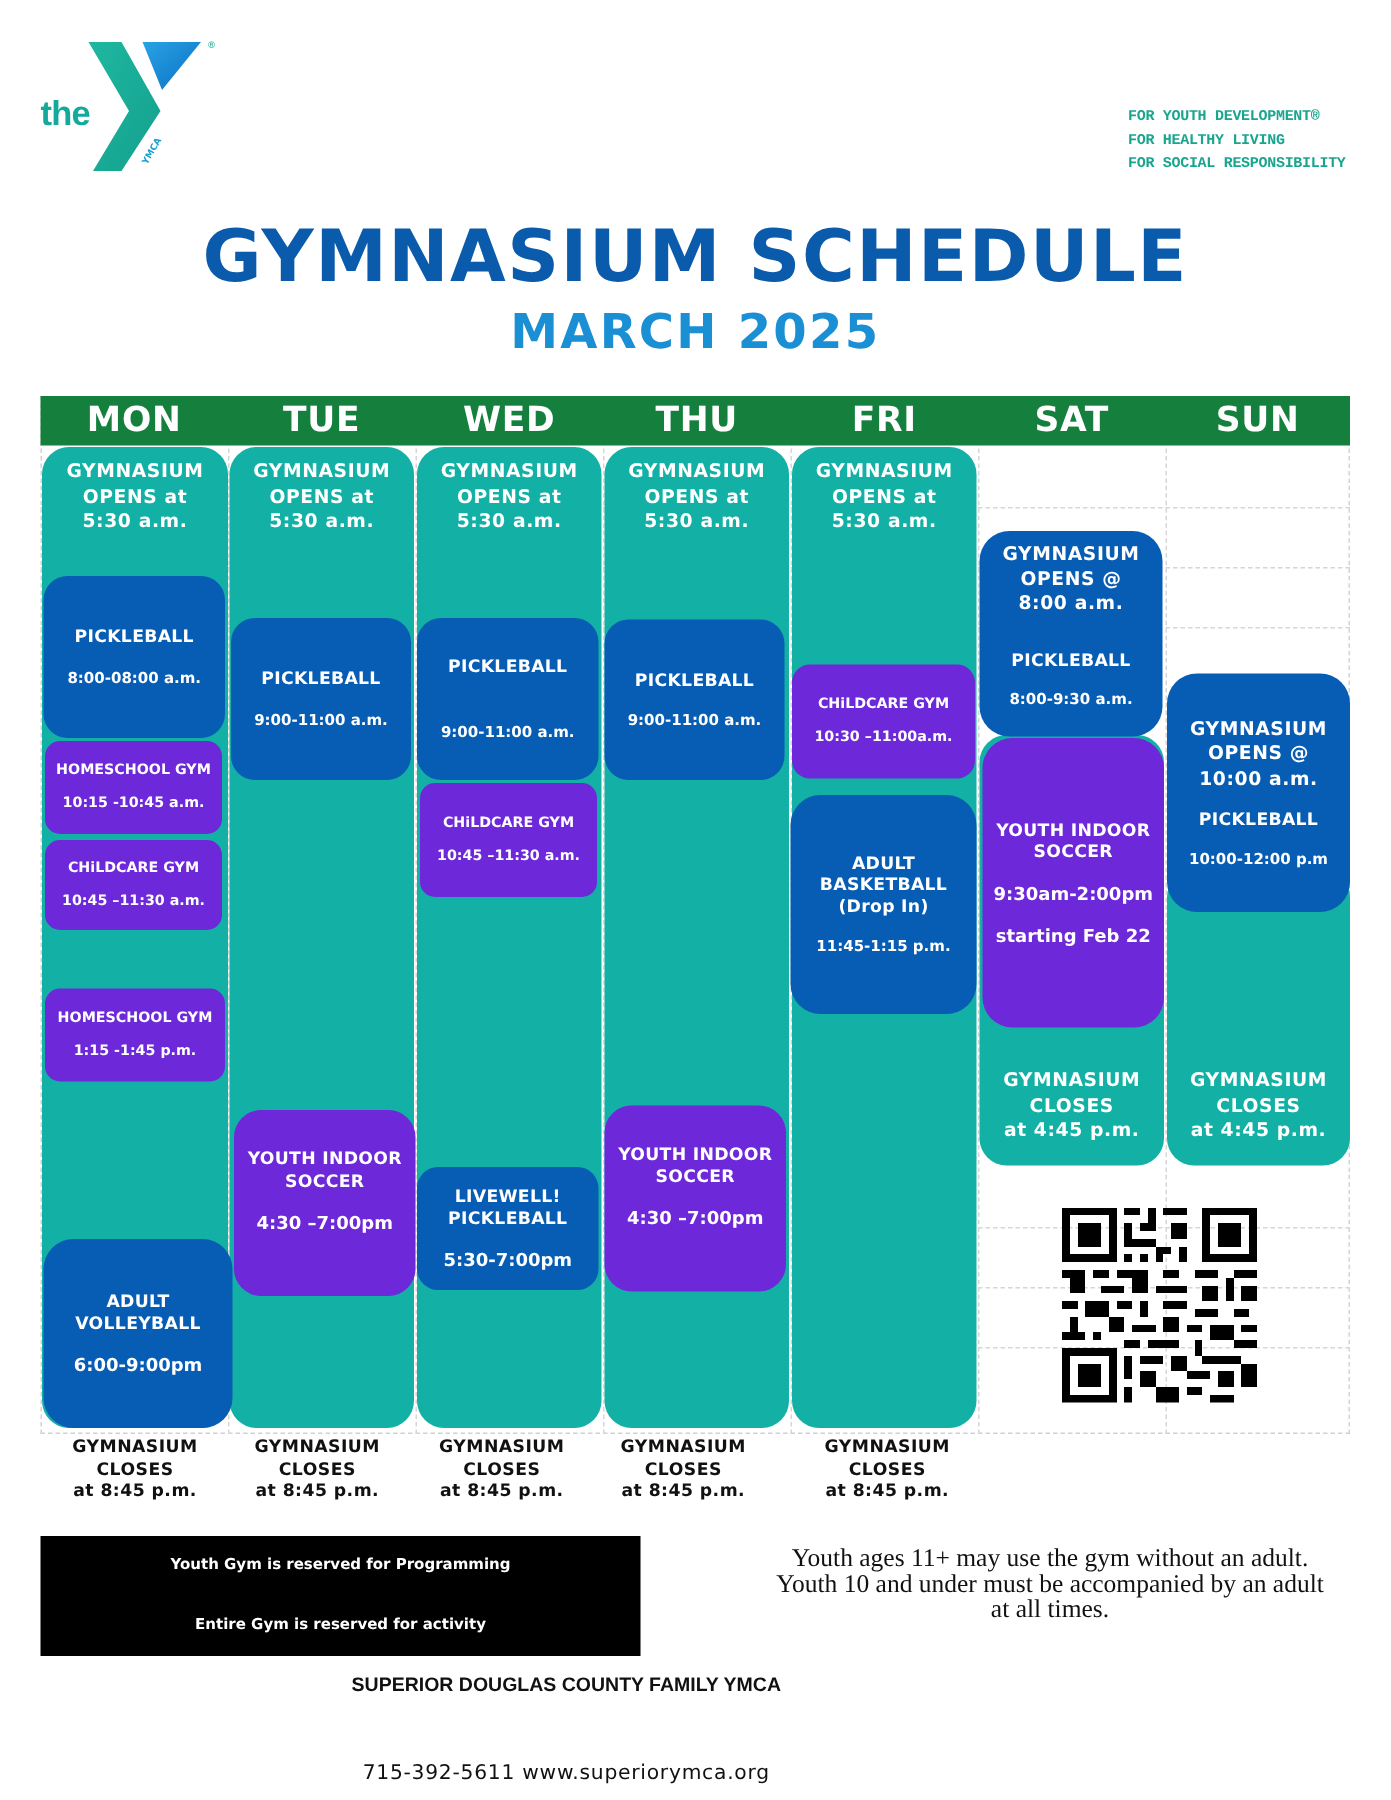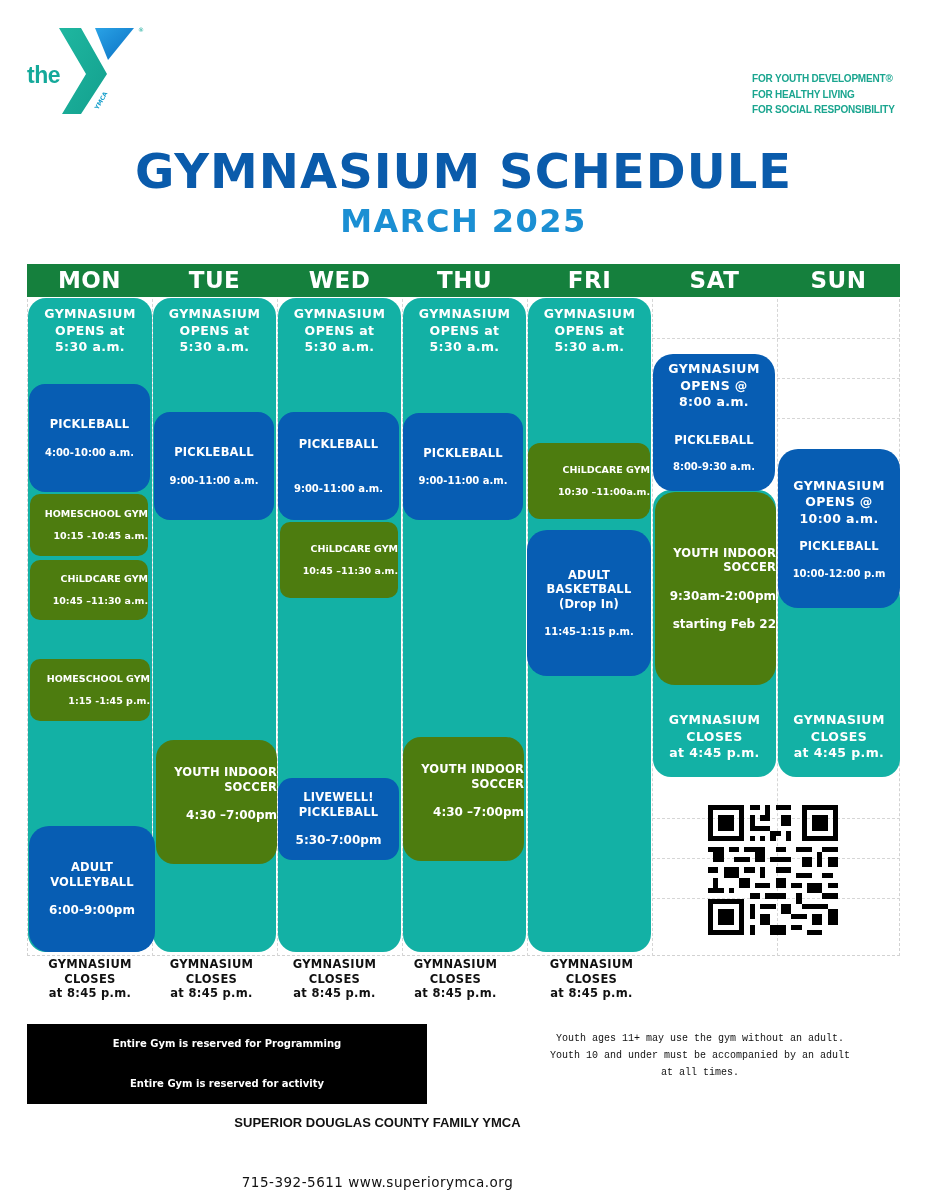--- a/index.html
+++ b/index.html
@@ -1,41 +1,41 @@
 <!DOCTYPE html>
 <html><head>
 <meta charset="utf-8">
 <style>
   html, body { margin:0; padding:0; background:#ffffff; }
   body { width:927px; height:1200px; position:relative; overflow:hidden; font-family:"DejaVu Sans", sans-serif; }
   .abs { position:absolute; }
   
   .logo-the { left:27px; top:62px; font-size:23px; font-weight:bold; color:#14a99a; letter-spacing:-0.5px; font-family:"Liberation Sans", sans-serif; }
   .logo-y { left:56px; top:24px; width:90px; height:95px; }
-  .tagline { left:752px; top:71px; color:#1aa58f; font-size:10px; font-weight:bold; line-height:15.5px; font-family:Liberation Sans, sans-serif; letter-spacing:-0.2px; }
+  .tagline { left:752px; top:71px; color:#1aa58f; font-size:10px; font-weight:bold; line-height:15.5px; font-family:Liberation Mono, monospace; letter-spacing:-0.2px; }
   .title { left:0; width:927px; top:143px; text-align:center; color:#0a5bab; font-size:48px; font-weight:bold; letter-spacing:1px; font-family:"DejaVu Sans", sans-serif; }
   .subtitle { left:0; width:927px; top:202px; text-align:center; color:#1b8fd3; font-size:32px; font-weight:bold; letter-spacing:1.5px; }
   
   .grid { left:27px; top:264px; width:873px; height:692px; border:1px dashed #d2d2d2; box-sizing:border-box; }
   .hline { left:27px; width:873px; height:0; border-top:1px dashed #d6d6d6; }
   .vline { top:264px; height:692px; width:0; border-left:1px dashed #d6d6d6; }
   .header-row { left:27px; top:264px; width:873px; height:33px; background:#15803d; }
   .day { position:absolute; top:0; height:33px; line-height:33px; text-align:center; color:#ffffff; font-size:23px; font-weight:bold; letter-spacing:0.5px; }
   .col-body { position:absolute; background:#13b1a5; border-radius:18px; }
   .evt { position:absolute; border-radius:16px; color:#ffffff; text-align:center; font-weight:bold; box-sizing:border-box; display:flex; flex-direction:column; justify-content:center; align-items:center; }
   .blue { background:#075db3; }
-  .black { background:#4d7c0f;align-items:flex-end; }
+  .black { background:#6d28d9; }
   .t-open { color:#fff; font-weight:bold; font-size:12.5px; line-height:16.5px; text-align:center; letter-spacing:0.4px; }
   .e-title { font-size:11.5px; line-height:14.5px; letter-spacing:0.2px; }
   .e-title-sm { font-size:9.5px; line-height:12px; letter-spacing:0px; }
   .e-time { font-size:10px; line-height:13px; }
   .e-time-lg { font-size:12px; line-height:15px; }
   .close-lbl { position:absolute; color:#111; text-align:center; font-weight:bold; font-size:11.5px; line-height:14.5px; letter-spacing:0.3px; }
   .legend { left:27px; width:400px; height:40px; color:#fff; font-size:10px; font-weight:bold; text-align:center; line-height:40px; }
-  .note { left:500px; width:400px; top:1030px; text-align:center; color:#111; font-size:10px; line-height:17px; font-family:Liberation Mono, monospace; }
+  .note { left:500px; width:400px; top:1030px; text-align:center; color:#111; font-size:17px; line-height:17px; font-family:Liberation Serif, serif; }
   .footer { left:0; width:755px; text-align:center; color:#111; }
   .qr { left:708px; top:805px; width:130px; height:130px; }
 </style>
 </head>
 <body>
 
 <div class="abs logo-the">the</div>
 <svg class="abs logo-y" viewBox="0 0 90 95">
   <defs>
     <linearGradient id="gT" x1="0" y1="0" x2="1" y2="1">
@@ -116,21 +116,21 @@
   <div>5:30 a.m.</div>
 </div>
 <div class="abs t-open" style="left:528px;top:306px;width:123px">
   <div>GYMNASIUM</div>
   <div>OPENS at</div>
   <div>5:30 a.m.</div>
 </div>
 
 <div class="evt blue" style="left:29px;top:384px;width:121px;height:108px">
   <div class="e-title">PICKLEBALL</div>
-  <div class="e-time" style="margin-top:14px">4:00-10:00 a.m.</div>
+  <div class="e-time" style="margin-top:14px">8:00-08:00 a.m.</div>
 </div>
 <div class="evt black" style="left:30px;top:494px;width:118px;height:62px;border-radius:10px">
   <div class="e-title-sm">HOMESCHOOL GYM</div>
   <div class="e-time" style="margin-top:9px;font-size:9.5px">10:15 -10:45 a.m.</div>
 </div>
 <div class="evt black" style="left:30px;top:560px;width:118px;height:60px;border-radius:10px">
   <div class="e-title-sm">CHiLDCARE GYM</div>
   <div class="e-time" style="margin-top:9px;font-size:9.5px">10:45 –11:30 a.m.</div>
 </div>
 <div class="evt black" style="left:30px;top:659px;width:120px;height:62px;border-radius:10px">
@@ -309,21 +309,21 @@
   <div>GYMNASIUM</div>
   <div>CLOSES</div>
   <div>at 8:45 p.m.</div>
 </div>
 <div class="close-lbl" style="left:530px;top:957px;width:123px">
   <div>GYMNASIUM</div>
   <div>CLOSES</div>
   <div>at 8:45 p.m.</div>
 </div>
 
-<div class="abs legend" style="top:1024px;background:#000">Entire Gym is reserved for Programming</div>
+<div class="abs legend" style="top:1024px;background:#000">Youth Gym is reserved for Programming</div>
 <div class="abs legend" style="top:1064px;background:#000000">Entire Gym is reserved for activity</div>
 
 <div class="abs note">
   <div>Youth ages 11+ may use the gym without an adult.</div>
   <div>Youth 10 and under must be accompanied by an adult</div>
   <div>at all times.</div>
 </div>
 
 <div class="abs footer" style="top:1115px;font-size:13px;font-weight:bold;font-family:'Liberation Sans',sans-serif">SUPERIOR DOUGLAS COUNTY FAMILY YMCA</div>
 <div class="abs footer" style="top:1200px;font-size:13.5px;letter-spacing:0.5px">9 N 21st St, Superior, WI 54880</div>

